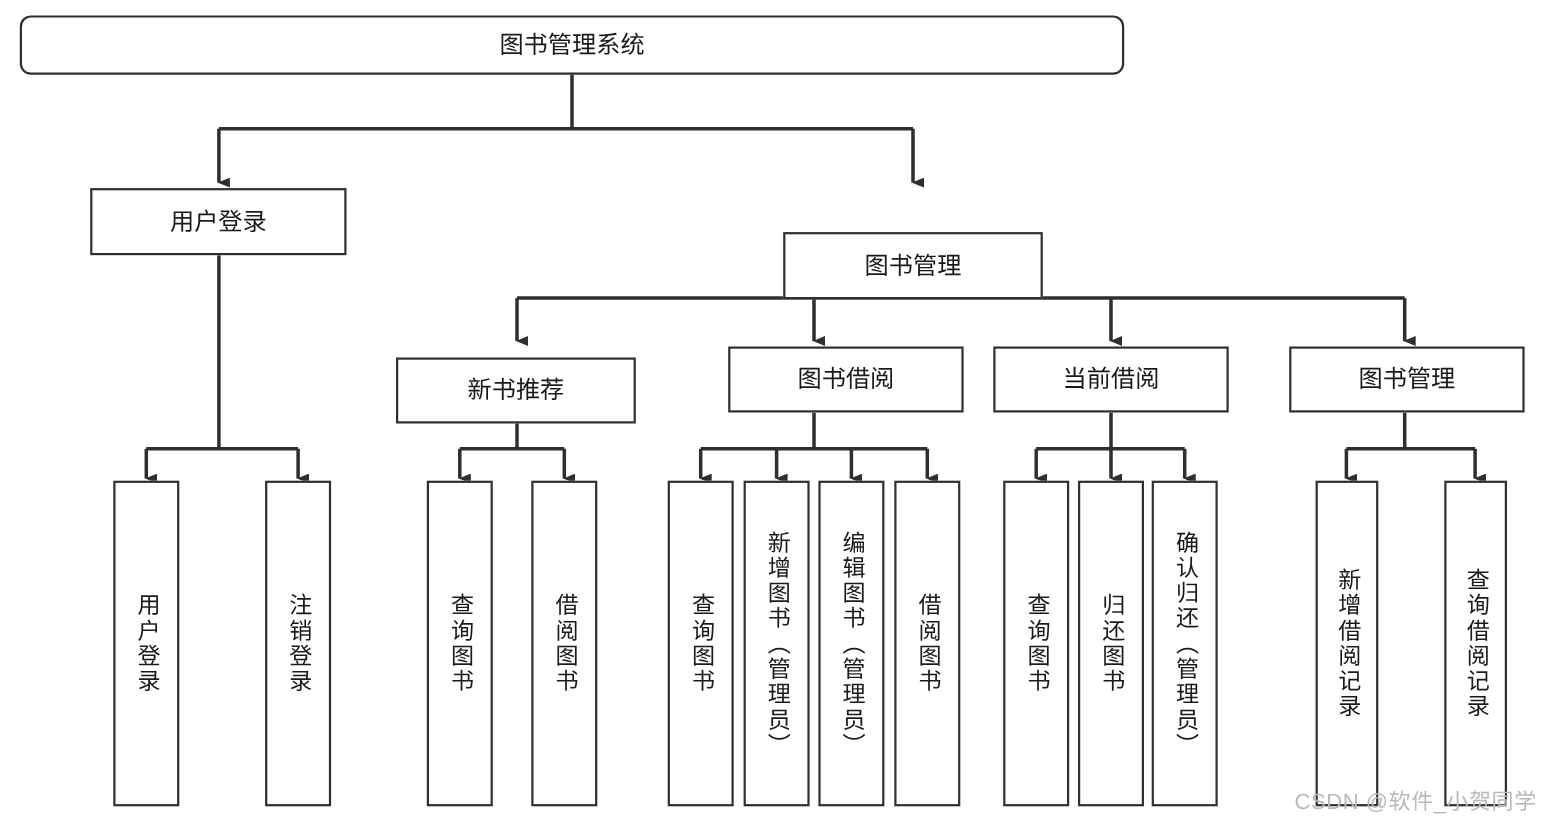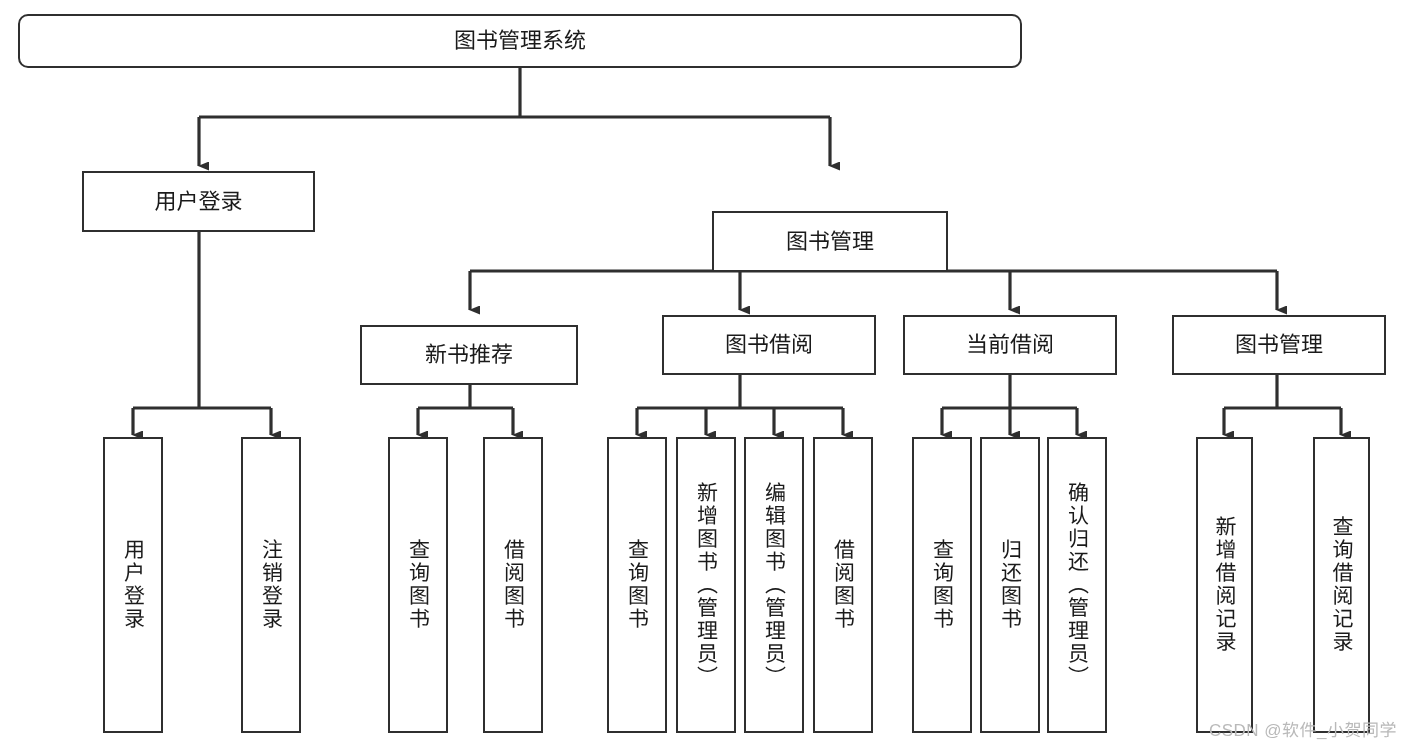--- a/index.html
+++ b/index.html
@@ -58,21 +58,21 @@
     text-orientation: upright;
     font-size: 21px;
     letter-spacing: 2px;
     line-height: 1;
     white-space: nowrap;
   }
   #watermark {
     position: absolute;
     right: 8px;
     bottom: 6px;
-    font-size: 17px;
+    font-size: 20px;
     color: #b9b9b9;
     letter-spacing: 0.5px;
     white-space: nowrap;
     user-select: none;
   }
 </style>
 </head>
 <body>
 
 <div id="diagram-root">

